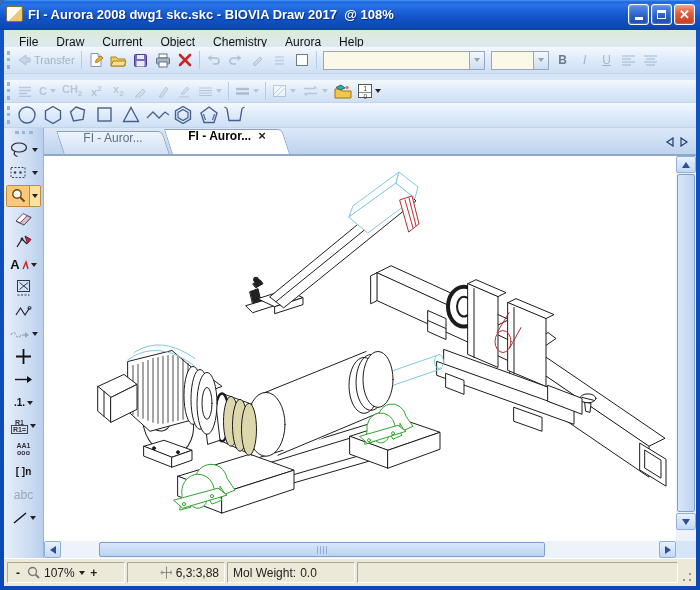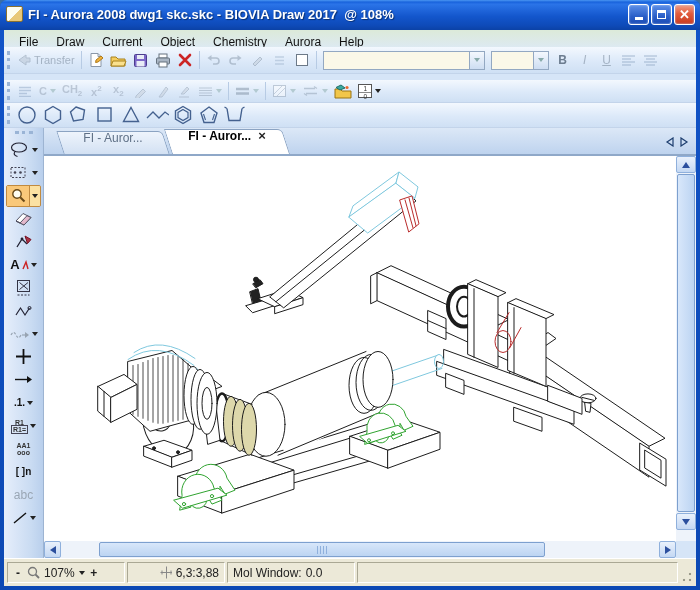--- a/index.html
+++ b/index.html
@@ -742,21 +742,21 @@
         <span class="tri"></span>
         <span class="pm">+</span>
       </span>
       <span class="scell scoord">
         <svg width="13" height="13">
             <path d="M6.5,0.5 v12 M0.5,6.5 h12 M2,4.5 v4 M11,4.5 v4" stroke="#888" fill="none"></path>
           </svg>
         <span>6,3:3,88</span>
       </span>
       <span class="scell sweight">
-        <span>Mol Window:</span>
+        <span>Mol Weight:</span>
         <span>0.0</span>
       </span>
       <span class="scell sfill"></span>
       <span class="sgripcorner"></span>
     </div>
 
   </div>
 </div>
 
 </body></html>

